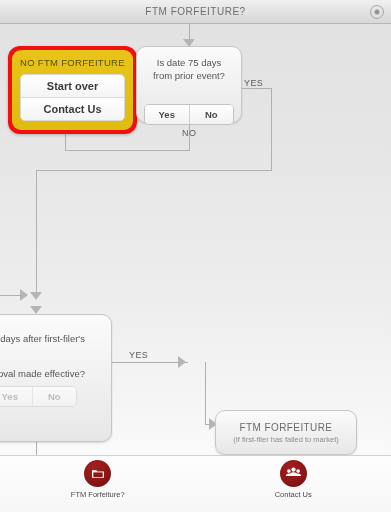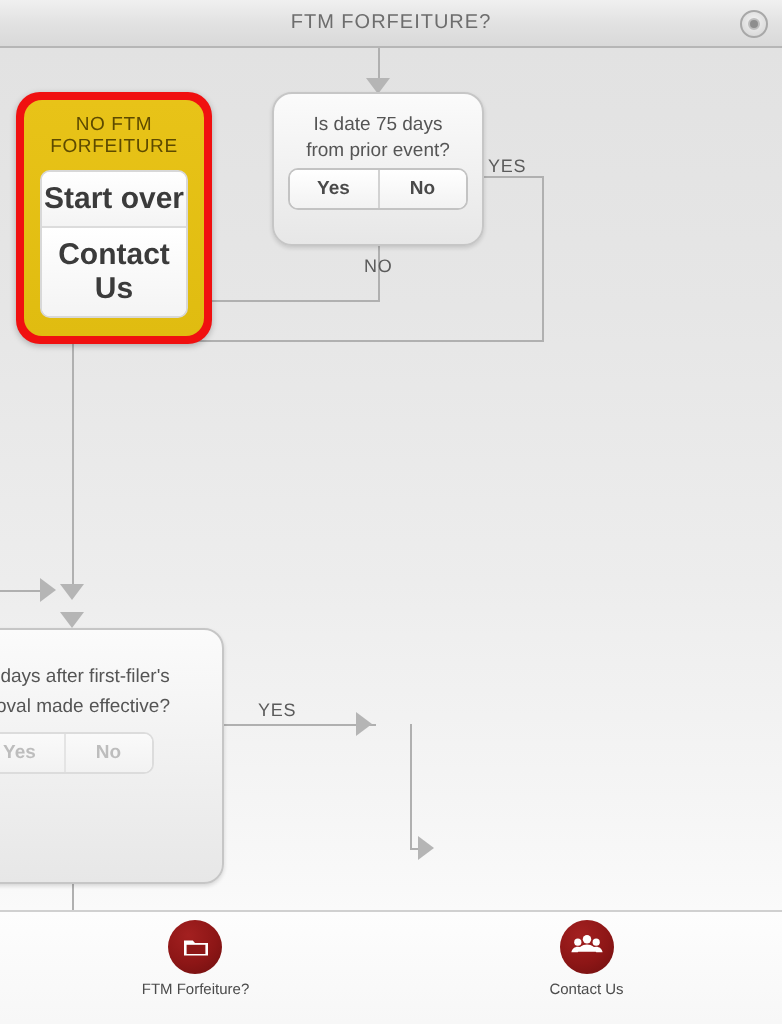--- a/index.html
+++ b/index.html
@@ -57,21 +57,21 @@
   
   .node {
     position: absolute;
     border-radius: 10px;
     background: linear-gradient(to bottom, #fbfbfb 0%, #f0f0f0 55%, #e7e7e7 100%);
     border: 1px solid #c6c6c6;
     box-shadow: 0 1px 2px rgba(0,0,0,.14);
   }
   .node .qtext {
     text-align: center; font-size: 9.5px; color: #555; line-height: 13px;
-    padding: 9px 10px 2px;
+    padding: 9px 10px 22px;
   }
   .btnrow {
     display: flex; margin: 0 auto 9px; width: 90px;
     border: 1px solid #c3c3c3; border-radius: 5px; overflow: hidden;
     background: #fff;
   }
   .btnrow .b {
     flex: 1; text-align: center; font-size: 9.5px; color: #4a4a4a;
     padding: 4px 0; font-weight: bold;
     background: linear-gradient(to bottom, #ffffff, #f2f2f2);
@@ -95,21 +95,21 @@
     padding: 7px 8px 9px;
   }
   #node-no-forfeiture .ntitle {
     text-align: center; font-size: 9.5px; color: #5d4a00;
     letter-spacing: .3px; margin-bottom: 6px;
   }
   .stackbtns {
     background: #fff; border: 1px solid #d8d8d8; border-radius: 5px; overflow: hidden;
   }
   .stackbtns .sb {
-    text-align: center; font-size: 15px; color: #3b3b3b; font-weight: bold;
+    text-align: center; font-size: 11px; color: #3b3b3b; font-weight: bold;
     padding: 5px 0;
     background: linear-gradient(to bottom, #ffffff, #f4f4f4);
   }
   .stackbtns .sb + .sb { border-top: 1px solid #dcdcdc; }
 
   
   #node-result { }
   #node-result .rtitle {
     text-align: center; font-size: 10px; color: #6a6a6a; letter-spacing: .4px;
     padding-top: 11px;
@@ -178,21 +178,21 @@
   <div class="ln lnh" style="left:205px; top:400px; width:10px;"></div>
   <div class="arrow arrow-right" style="left:209px; top:394px;"></div>
 
   <div class="ln lnv" style="left:36px; top:396px; height:35px;"></div>
 
   <div class="edgelabel" style="left:244px; top:54px;">YES</div>
   <div class="edgelabel" style="left:182px; top:104px;">NO</div>
   <div class="edgelabel" style="left:129px; top:326px;">YES</div>
   <div class="edgelabel" style="left:40px; top:408px;">NO</div>
 
-  <div id="node-no-forfeiture" style="left:8px; top:22px; width:98px;">
+  <div id="node-no-forfeiture" style="left:8px; top:22px; width:129px;">
     <div class="inner">
       <div class="ntitle">NO FTM FORFEITURE</div>
       <div class="stackbtns">
         <div class="sb">Start over</div>
         <div class="sb">Contact Us</div>
       </div>
     </div>
   </div>
 
   <div class="node" id="node-decision-prior" style="left:136px; top:22px; width:106px; height:77px;">
@@ -207,20 +207,24 @@
     <div class="qtext" style="padding-top:17px;">e 75 days after first-filer's</div>
     <div class="qtext" style="padding:0 10px 6px;">approval made effective?</div>
     <div class="btnrow disabled">
       <div class="b">Yes</div>
       <div class="b">No</div>
     </div>
   </div>
 
   <div class="arrow arrow-down" style="left:30px; top:282px;"></div>
 
+  <div class="node" id="node-result" style="left:215px; top:386px; width:142px; height:45px;">
+    <div class="rtitle">FTM FORFEITURE</div>
+    <div class="rsub">(If first-filer has failed to market)</div>
+  </div>
 
 </div>
 
 <div id="tabbar">
 
   <div class="tabitem">
     <div class="tabicon">
       <svg width="16" height="16" viewBox="0 0 16 16" aria-hidden="true">
         <path d="M2 4.2h4.4l1.1 1.3H14v6.3H2z" fill="#ffffff"></path>
         <path d="M3.3 6.4h9.4v4.6H3.3z" fill="#8d1616"></path>

